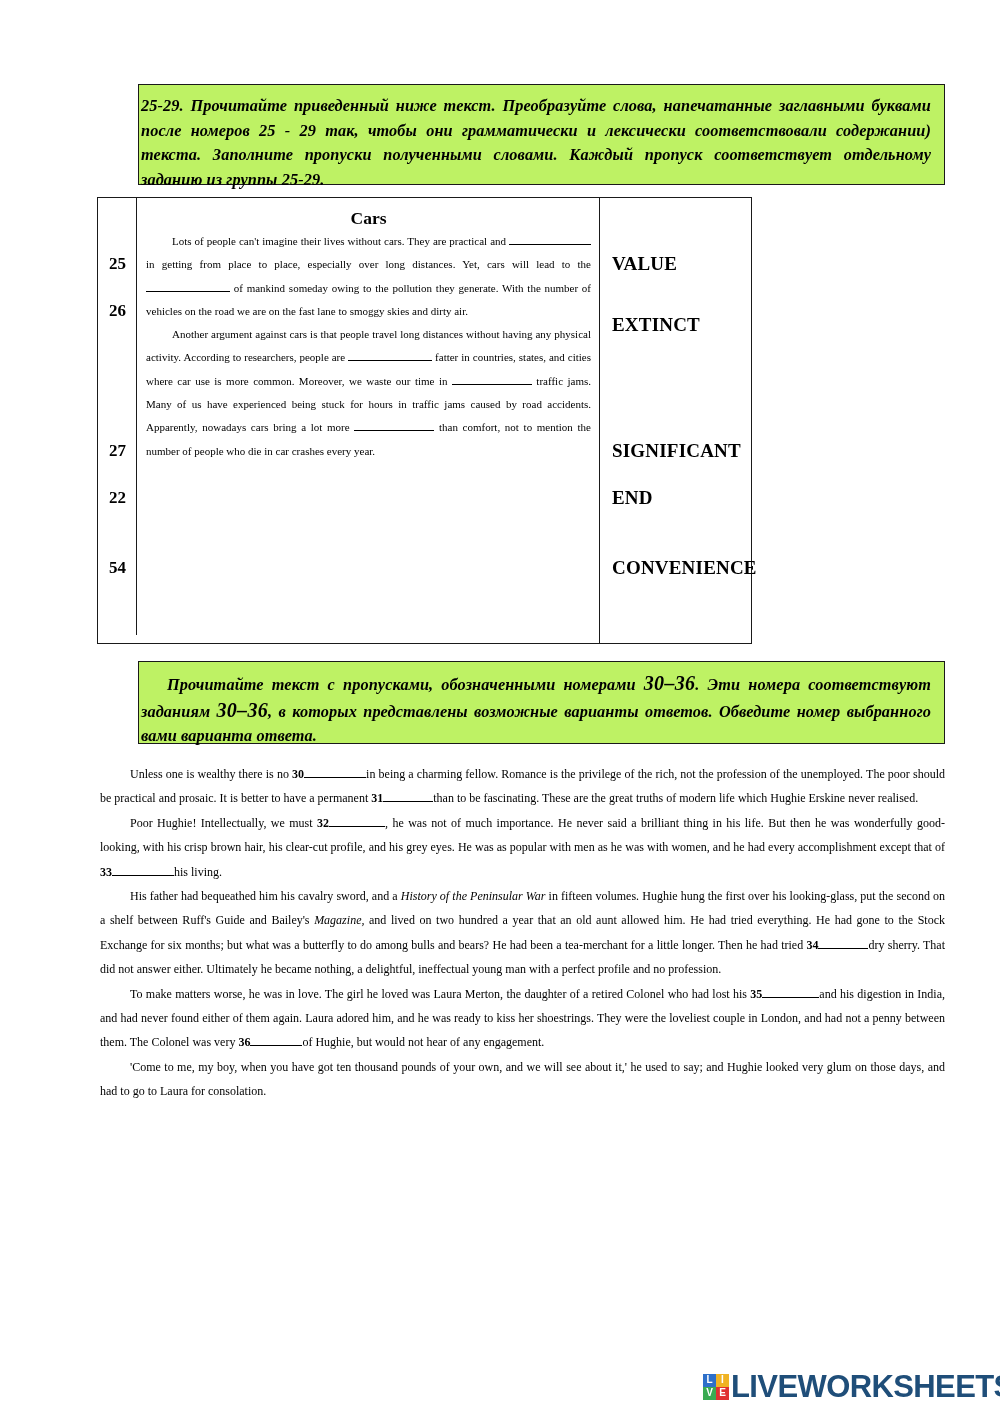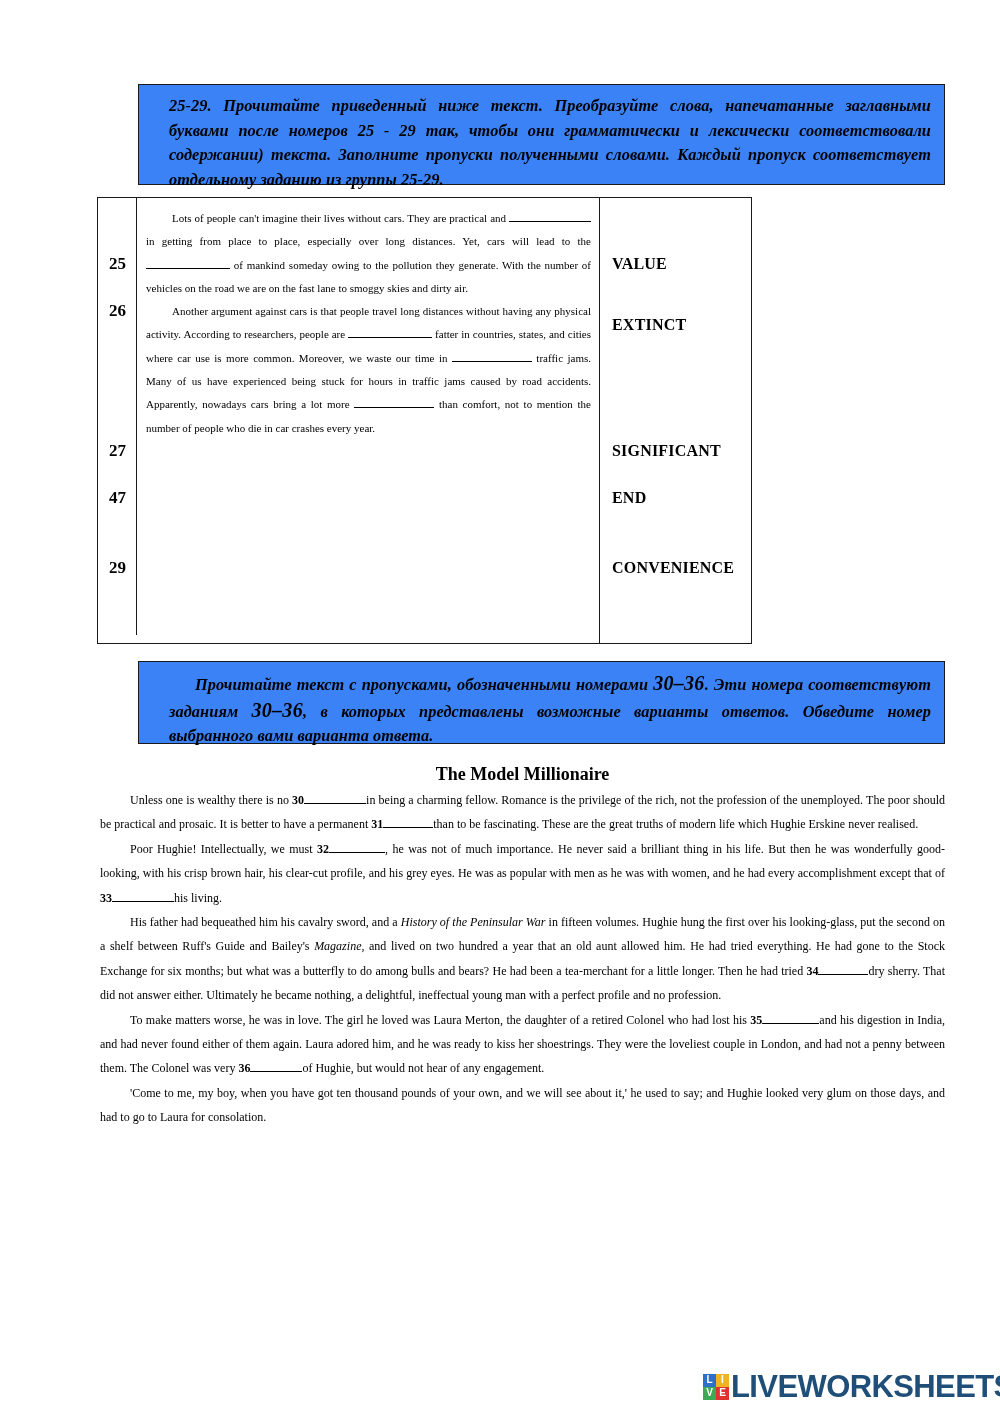--- a/index.html
+++ b/index.html
@@ -14,22 +14,22 @@
     font-family: "Liberation Serif", "DejaVu Serif", serif;
     color: #000000;
     overflow: hidden;
   }
 
   
   .instr-box {
     position: absolute;
     border: 1.5px solid #1a1a1a;
     box-sizing: border-box;
-    background: #3b82f6;
-    padding: 9px 13px 10px 30px;
+    background: #bef264;
+    padding: 9px 13px 10px 2px;
   }
   .instr-line {
     font-style: italic;
     font-weight: bold;
     font-size: 16.3px;
     line-height: 24.5px;
     text-align: justify;
     text-align-last: left;
     letter-spacing: 0.1px;
   }
@@ -106,21 +106,21 @@
     width: 39px;
     text-align: center;
     font-weight: bold;
     font-size: 17px;
     line-height: 23.3px;
   }
   .word-cell {
     position: absolute;
     left: 12px;
     font-weight: bold;
-    font-size: 16px;
+    font-size: 19px;
     line-height: 23.3px;
     letter-spacing: 0.2px;
     white-space: nowrap;
   }
 
   
   #story {
     position: absolute;
     left: 100px;
     top: 762px;
@@ -196,25 +196,26 @@
     <span class="num">25-29.</span><span> Прочитайте приведенный ниже текст. Преобразуйте слова, напечатанные заглавными буквами после номеров </span><span class="num">25 - 29</span><span> так, чтобы они грамматически и лексически соответствовали содержании) текста. Заполните пропуски полученными словами. Каждый пропуск соответствует отдельному заданию из группы </span><span class="num">25-29.</span>
   </div>
 </div>
 
 <div id="cars-table">
 
   <div class="tbl-col-num">
     <div class="num-cell" style="top: 54px;">25</div>
     <div class="num-cell" style="top: 101px;">26</div>
     <div class="num-cell" style="top: 241px;">27</div>
-    <div class="num-cell" style="top: 288px;">47</div>
-    <div class="num-cell" style="top: 358px;">29</div>
+    <div class="num-cell" style="top: 288px;">22</div>
+    <div class="num-cell" style="top: 358px;">54</div>
   </div>
 
   <div class="tbl-col-text">
+    <div class="cars-title">Cars</div>
     <div class="cars-p"><span>Lots of people can't imagine their lives without cars. They are practical and </span><span class="blank-u bl-w1"></span><span> in getting from place to place, especially over long distances. Yet, cars will lead to the </span><span class="blank-u bl-w2"></span><span> of mankind someday owing to the pollution they generate. With the number of vehicles on the road we are on the fast lane to smoggy skies and dirty air.</span></div>
     <div class="cars-p"><span>Another argument against cars is that people travel long distances without having any physical activity. According to researchers, people are </span><span class="blank-u bl-w3"></span><span> fatter in countries, states, and cities where car use is more common. Moreover, we waste our time in </span><span class="blank-u bl-w4"></span><span> traffic jams. Many of us have experienced being stuck for hours in traffic jams caused by road accidents. Apparently, nowadays cars bring a lot more </span><span class="blank-u bl-w5"></span><span> than comfort, not to mention the number of people who die in car crashes every year.</span></div>
   </div>
 
   <div class="tbl-col-word">
     <div class="word-cell" style="top: 54px;">VALUE</div>
     <div class="word-cell" style="top: 115px;">EXTINCT</div>
     <div class="word-cell" style="top: 241px; text-align: center;">SIGNIFICANT</div>
     <div class="word-cell" style="top: 288px;">END</div>
     <div class="word-cell" style="top: 358px;">CONVENIENCE</div>
@@ -222,21 +223,20 @@
 
 </div>
 
 <div class="instr-box" id="instr-box-2">
   <div class="instr-line" style="text-indent: 26px;">
     <span>Прочитайте текст с пропусками, обозначенными номерами </span><span class="numbig">30–36</span><span>. Эти номера соответствуют заданиям </span><span class="numbig">30–36</span><span>, в которых представлены возможные варианты ответов. Обведите номер выбранного вами варианта ответа.</span>
   </div>
 </div>
 
 <div id="story">
-  <div class="story-title">The Model Millionaire</div>
 
   <p class="story-p"><span>Unless one is wealthy there is no </span><b>30</b><span class="sb sb30"></span><span>in being a charming fellow. Romance is the privilege of the rich, not the profession of the unemployed. The poor should be practical and prosaic. It is better to have a permanent </span><b>31</b><span class="sb sb31"></span><span>than to be fascinating. These are the great truths of modern life which Hughie Erskine never realised.</span></p>
 
   <p class="story-p"><span>Poor Hughie! Intellectually, we must </span><b>32</b><span class="sb sb32"></span><span>, he was not of much importance. He never said a brilliant thing in his life. But then he was wonderfully good-looking, with his crisp brown hair, his clear-cut profile, and his grey eyes. He was as popular with men as he was with women, and he had every accomplishment except that of </span><b>33</b><span class="sb sb33"></span><span>his living.</span></p>
 
   <p class="story-p"><span>His father had bequeathed him his cavalry sword, and a </span><i>History of the Peninsular War</i><span> in fifteen volumes. Hughie hung the first over his looking-glass, put the second on a shelf between Ruff's Guide and Bailey's </span><i>Magazine,</i><span> and lived on two hundred a year that an old aunt allowed him. He had tried everything. He had gone to the Stock Exchange for six months; but what was a butterfly to do among bulls and bears? He had been a tea-merchant for a little longer. Then he had tried </span><b>34</b><span class="sb sb34"></span><span>dry sherry. That did not answer either. Ultimately he became nothing, a delightful, ineffectual young man with a perfect profile and no profession.</span></p>
 
   <p class="story-p"><span>To make matters worse, he was in love. The girl he loved was Laura Merton, the daughter of a retired Colonel who had lost his </span><b>35</b><span class="sb sb35"></span><span>and his digestion in India, and had never found either of them again. Laura adored him, and he was ready to kiss her shoestrings. They were the loveliest couple in London, and had not a penny between them. The Colonel was very </span><b>36</b><span class="sb sb36"></span><span>of Hughie, but would not hear of any engagement.</span></p>
 
   <p class="story-p">'Come to me, my boy, when you have got ten thousand pounds of your own, and we will see about it,' he used to say; and Hughie looked very glum on those days, and had to go to Laura for consolation.</p>

